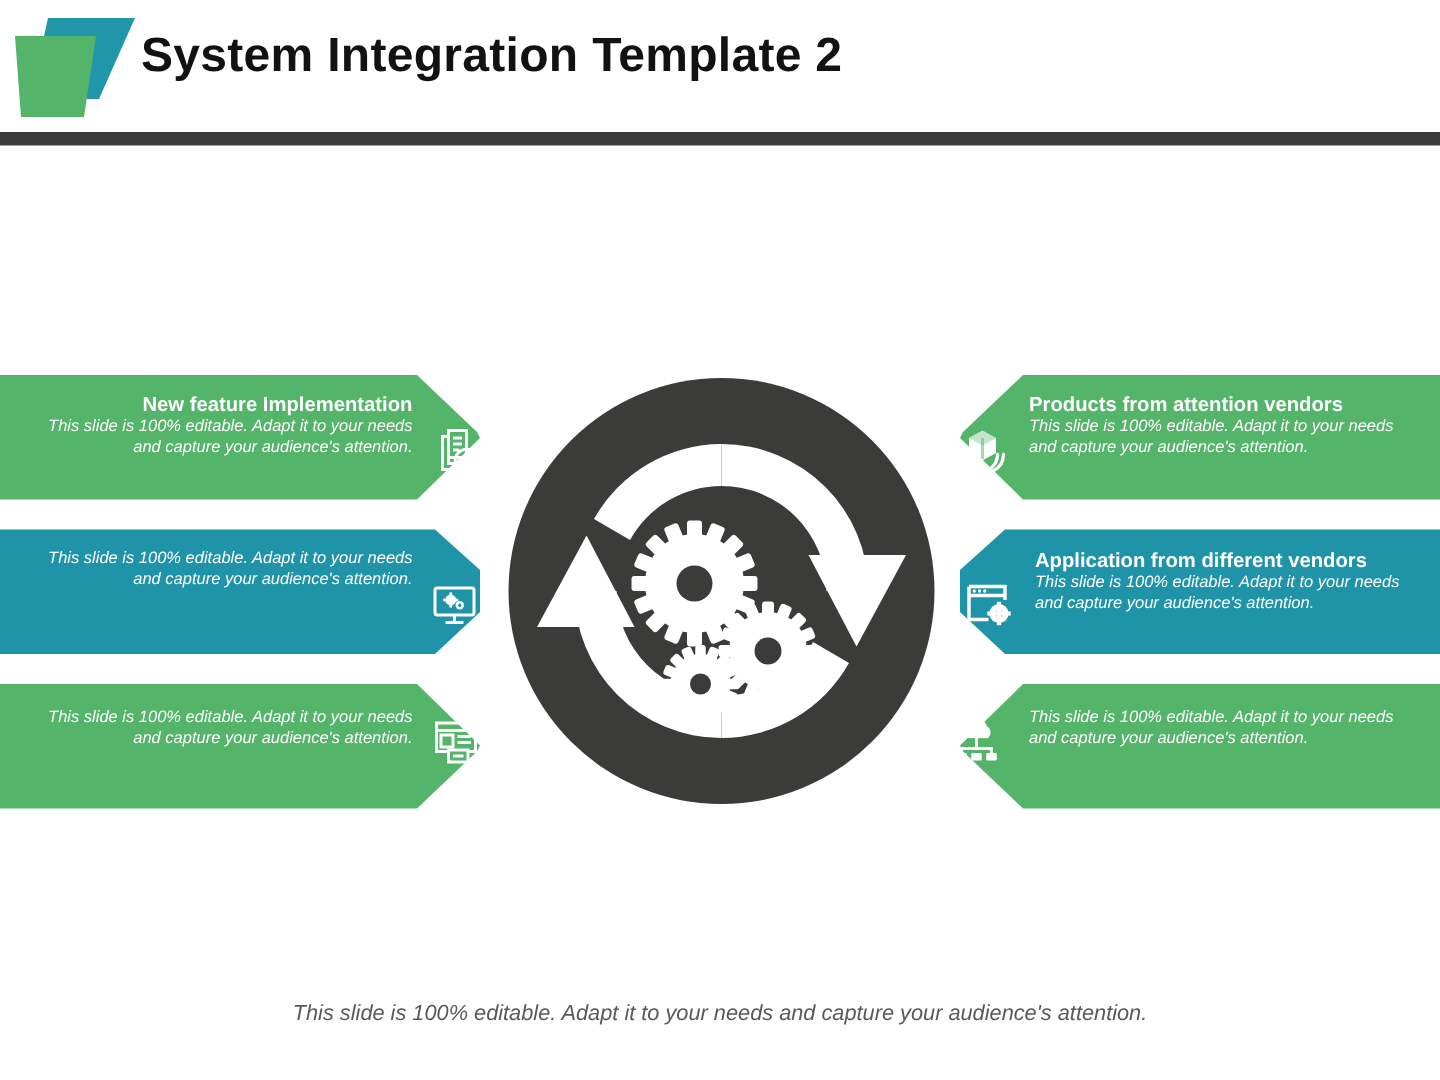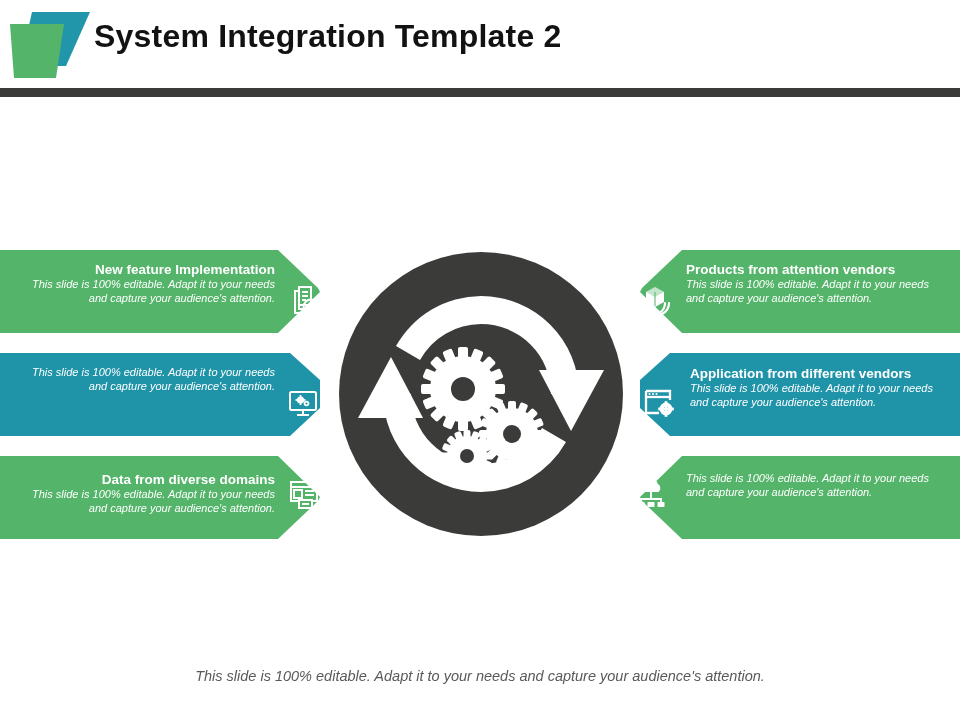--- a/index.html
+++ b/index.html
@@ -247,21 +247,20 @@
       <circle cx="14.5" cy="14" r="3.6"></circle>
       <circle cx="14.5" cy="14" r="1.4" fill="#1f93a8"></circle>
       <circle cx="20.5" cy="17.5" r="2.8"></circle>
       <circle cx="20.5" cy="17.5" r="1.1" fill="#1f93a8"></circle>
       <rect x="13.6" y="9" width="1.8" height="10"></rect>
       <rect x="9.5" y="13.1" width="10" height="1.8"></rect>
     </g>
   </svg>
 
   <div class="panel-text left-block" style="left:20px; top:242px; width:255px;">
-    <div class="panel-title">Data from diverse domains</div>
     <div class="panel-body">This slide is 100% editable. Adapt it to your needs and capture your audience's attention.</div>
   </div>
   <svg class="panel-icon" style="left:288px; top:248px;" width="34" height="34" viewBox="0 0 34 34">
     <g fill="none" stroke="#ffffff" stroke-width="2">
       <rect x="3" y="4" width="26" height="19"></rect>
       <line x1="3" y1="9" x2="29" y2="9"></line>
       <rect x="6" y="12" width="8" height="8"></rect>
       <line x1="17" y1="13" x2="26" y2="13"></line>
       <line x1="17" y1="17" x2="26" y2="17"></line>
       <rect x="11" y="22" width="13" height="8" fill="#54b46a"></rect>

